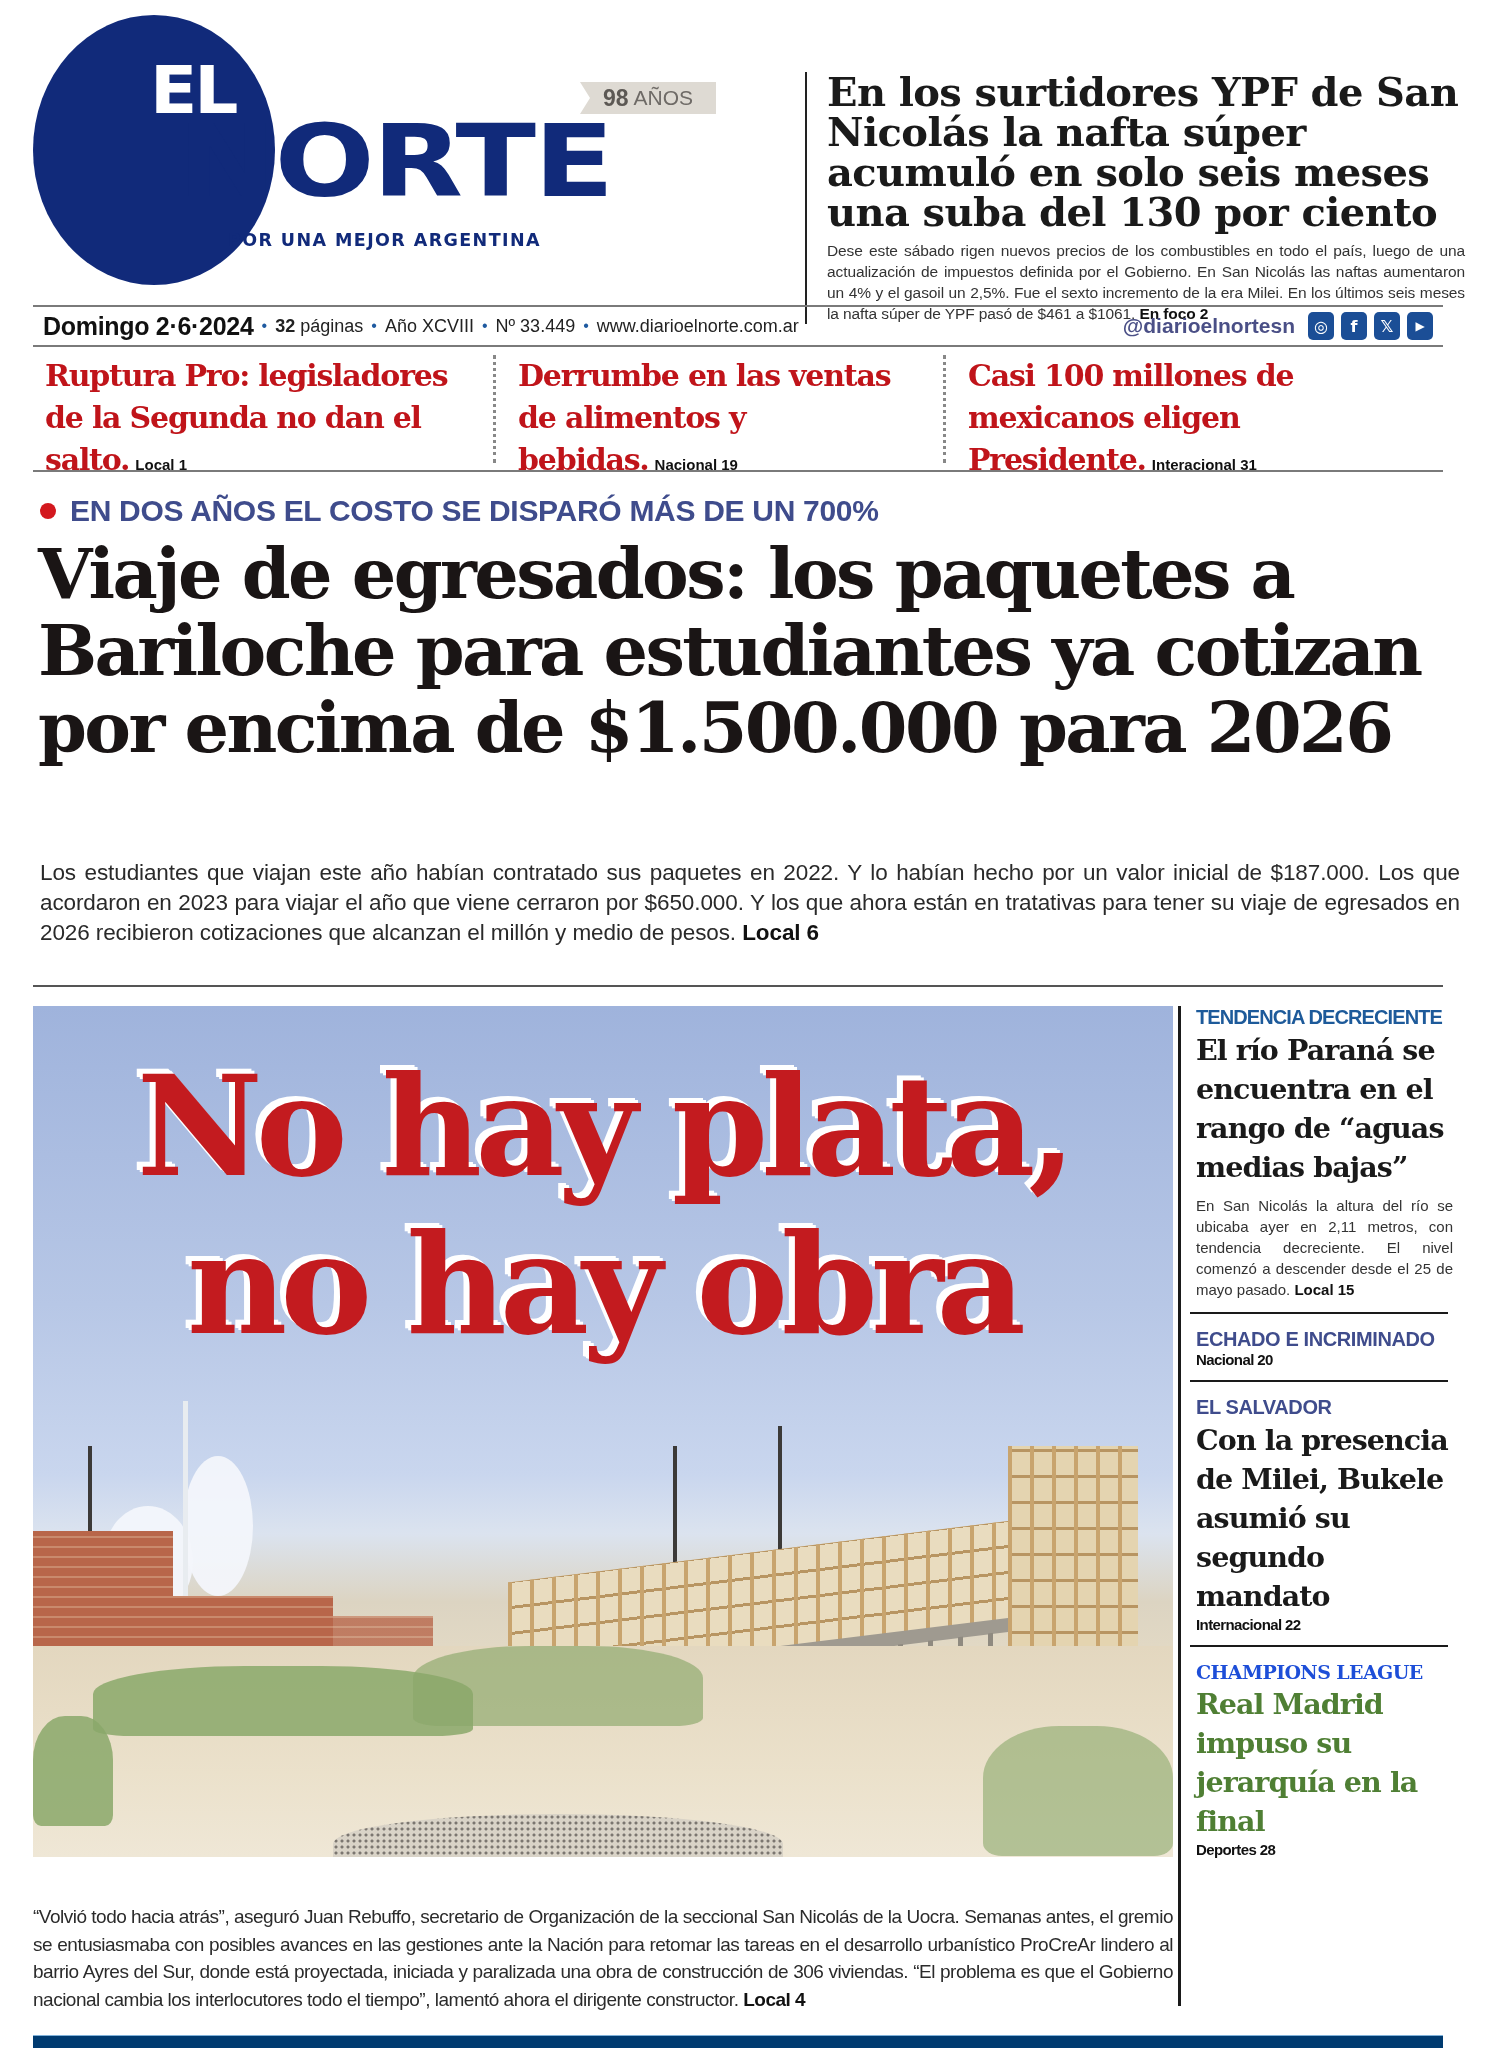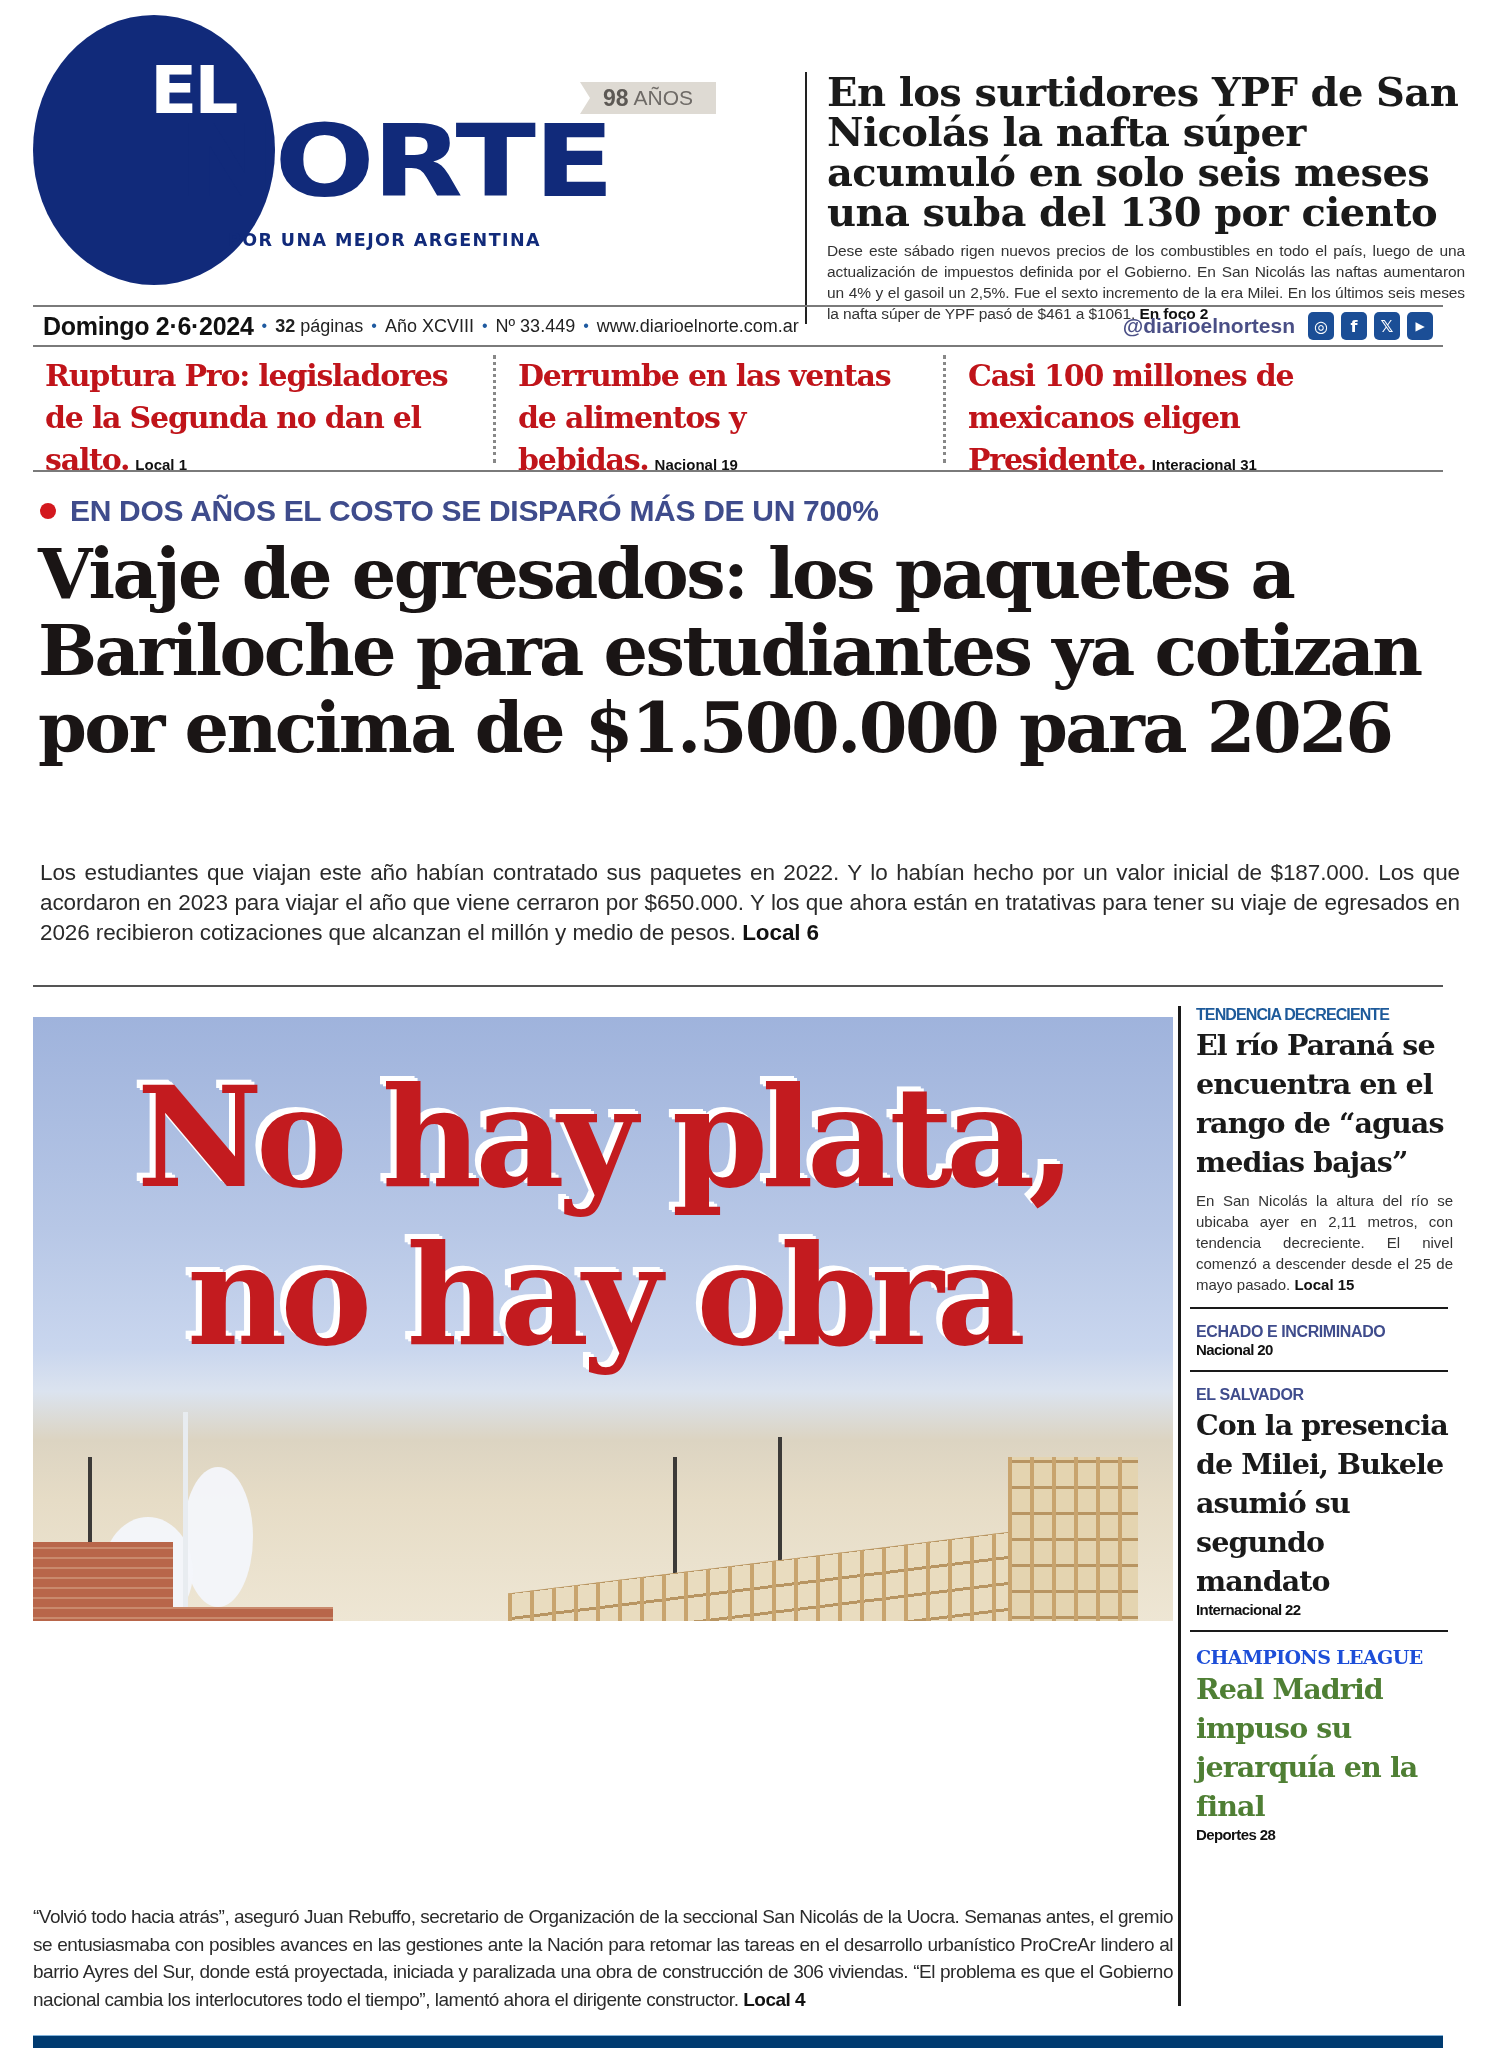--- a/index.html
+++ b/index.html
@@ -41,37 +41,37 @@
   
   .kicker { position: absolute; left: 40px; top: 494px; display: flex; align-items: center; gap: 14px; }
   .kicker-dot { width: 16px; height: 16px; border-radius: 50%; background: #d3181e; }
   .kicker-text { font-family: "Liberation Sans", sans-serif; font-weight: 700; font-size: 30px; color: #3f4c8c; letter-spacing: -0.3px; }
   .main-headline { position: absolute; left: 38px; top: 535px; width: 1440px; font-family: "DejaVu Serif", serif; font-weight: 700; font-size: 70px; line-height: 77px; color: #1a1515; letter-spacing: -2.6px; }
   .main-deck { position: absolute; left: 40px; top: 858px; width: 1420px; font-family: "Liberation Sans", sans-serif; font-size: 22.5px; line-height: 30px; color: #2a2a2a; text-align: justify; letter-spacing: -0.1px; }
   .main-deck b { color: #111; }
   .rule-mid { position: absolute; left: 33px; top: 985px; width: 1410px; height: 2px; background: #555; }
 
   
-  .photo { position: absolute; left: 33px; top: 1006px; width: 1140px; height: 604px; overflow: hidden; background: linear-gradient(180deg, #9fb3dc 0%, #b7c7e6 35%, #c9d6ee 55%, #dbe3ef 62%, #dcd4c2 70%, #e6dcc6 80%, #eee6d4 100%); margin-top: 11px; }
+  .photo { position: absolute; left: 33px; top: 1006px; width: 1140px; height: 851px; overflow: hidden; background: linear-gradient(180deg, #9fb3dc 0%, #b7c7e6 35%, #c9d6ee 55%, #dbe3ef 62%, #dcd4c2 70%, #e6dcc6 80%, #eee6d4 100%); }
   .photo-cloud { position: absolute; border-radius: 50%; background: #f3f6fb; opacity: .95; }
   .photo-ground { position: absolute; left: 0; top: 640px; width: 1140px; height: 211px; background: linear-gradient(180deg, #e3d7bf 0%, #ebe1cb 60%, #efe7d6 100%); }
   .grass { position: absolute; background: #8aa86a; opacity: .85; border-radius: 40% 40% 10% 10%; }
   .bricks { position: absolute; background: repeating-linear-gradient(0deg, #b8664a 0 8px, #c98a6d 8px 10px); }
   .frame-bldg { position: absolute; background: repeating-linear-gradient(90deg, #c8a46e 0 4px, transparent 4px 22px), repeating-linear-gradient(0deg, #b89562 0 3px, transparent 3px 26px); }
   .concrete { position: absolute; background: #9f9a90; }
   .pole { position: absolute; width: 4px; background: #3c3a38; }
   .gravel { position: absolute; border-radius: 50% 50% 0 0; background: radial-gradient(circle, #7b7670 1px, #d9d3c7 2px); background-size: 6px 6px; }
   .photo-headline { position: absolute; left: 0; top: 42px; width: 1140px; text-align: center; font-family: "DejaVu Serif", serif; font-weight: 700; font-size: 138px; line-height: 158px; color: #c31b1f; letter-spacing: -7px; text-shadow: -6px -5px 0 #ffffff, -3px -3px 0 #ffffff; }
   .photo-caption { position: absolute; left: 33px; top: 1903px; width: 1140px; font-family: "Liberation Sans", sans-serif; font-size: 19px; line-height: 27.5px; color: #2b2b2b; letter-spacing: -0.5px; text-align: justify; }
   .photo-caption b { color: #111; }
 
   
   .sidebar { position: absolute; left: 1178px; top: 1006px; width: 275px; height: 1000px; border-left: 3px solid #1a1a1a; padding-left: 15px; }
   .sb-item { position: relative; }
-  .sb-kicker { font-family: "Liberation Sans", sans-serif; font-weight: 700; font-size: 16px; letter-spacing: -0.9px; color: #1d5a9a; }
+  .sb-kicker { font-family: "Liberation Sans", sans-serif; font-weight: 700; font-size: 20px; letter-spacing: -0.9px; color: #1d5a9a; }
   .sb-kicker.purple { color: #3f4c8c; letter-spacing: -0.4px; }
   .sb-kicker.dark { color: #1d4ed8; font-family: "DejaVu Serif", serif; font-size: 19px; letter-spacing: -0.6px; }
   .sb-title { font-family: "DejaVu Serif", serif; font-weight: 700; font-size: 28.5px; line-height: 39px; color: #1a1a1a; letter-spacing: -0.9px; margin-top: 2px; }
   .sb-title.green { color: #4f7f34; }
   .sb-body { font-family: "Liberation Sans", sans-serif; font-size: 15px; line-height: 21px; color: #333; margin-top: 8px; text-align: justify; }
   .sb-body b { color: #111; }
   .sb-sec { font-family: "Liberation Sans", sans-serif; font-weight: 700; font-size: 15px; color: #111; letter-spacing: -0.6px; margin-top: 0; }
   .sb-rule { height: 2px; background: #1a1a1a; margin: 12px 0 14px -6px; width: 258px; }
 
   .bottom-band { position: absolute; left: 33px; top: 2035px; width: 1410px; height: 13px; background: #003b70; border-top: 1px solid #7fb1d9; }

